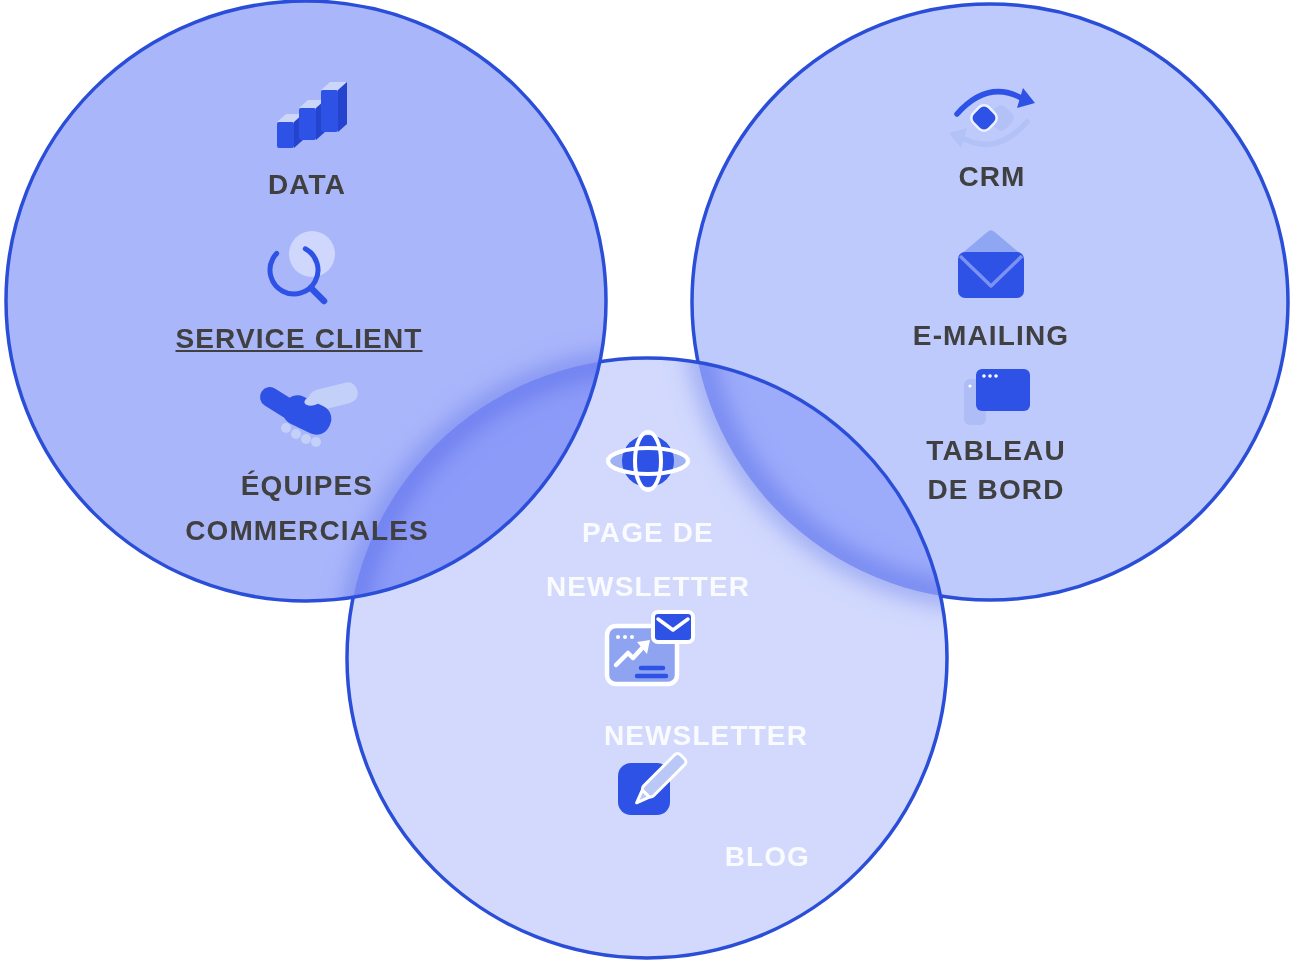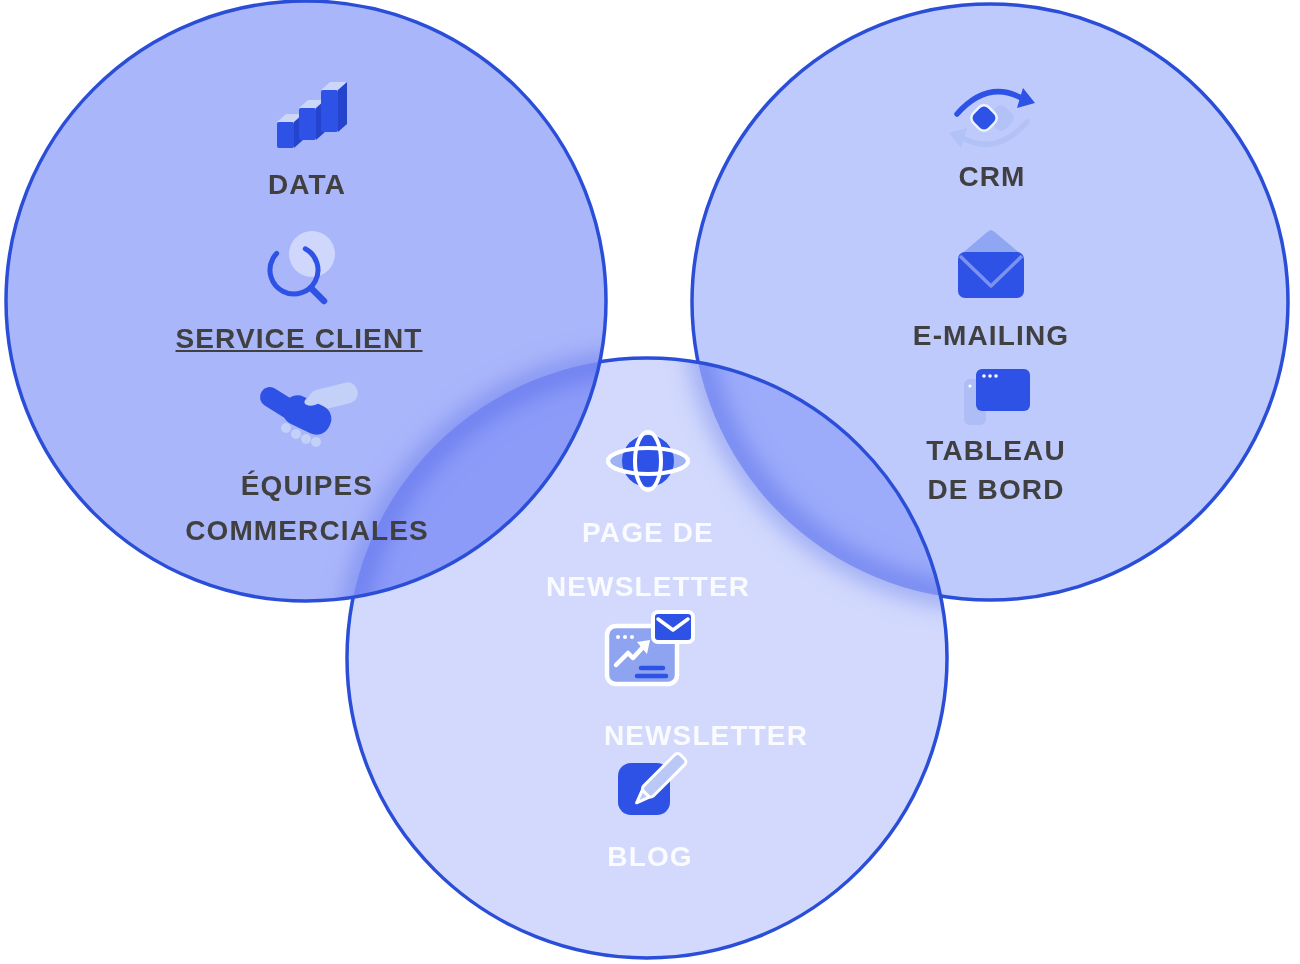--- a/index.html
+++ b/index.html
@@ -25,21 +25,21 @@
   #it-crm .label{}
   #it-emailing{left:841px;top:226px;width:300px;text-align:center;}
   #it-emailing .label{margin-top:13px;}
   #it-tableau{left:846px;top:363px;width:300px;}
   #it-tableau .label{margin-top:1px;}
   #it-pagedest{left:488px;top:423px;width:320px;}
   #it-pagedest .label{margin-top:16px;}
   #it-newsletter{left:488px;top:610px;width:320px;}
   #it-newsletter .label{margin-top:27px;text-align:right;}
   #it-blog{left:490px;top:745px;width:320px;}
-  #it-blog .label{margin-top:18px;}
+  #it-blog .label{margin-top:18px;text-align:right;}
 </style>
 </head>
 <body>
 
 <div class="canvas">
 
   <svg class="venn-svg" width="1300" height="964" viewBox="0 0 1300 964">
     <defs>
       <filter id="soft" x="-30%" y="-30%" width="160%" height="160%">
         <feGaussianBlur stdDeviation="11"></feGaussianBlur>

